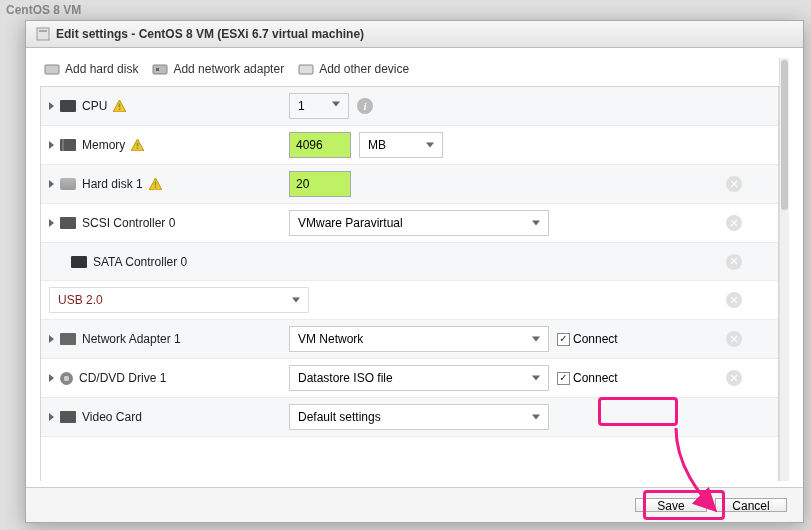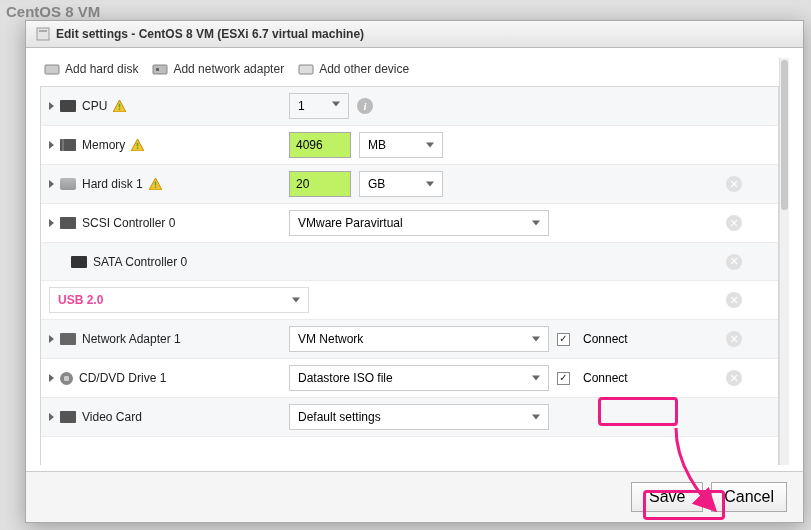--- a/index.html
+++ b/index.html
@@ -17,21 +17,21 @@
     inset: 0;
     background: #e0e0e0;
     filter: blur(2px);
   }
   .bg-title {
     position: absolute;
     top: 3px;
     left: 6px;
     color: #888;
     font-weight: bold;
-    font-size: 15px;
+    font-size: 12px;
   }
   .dialog {
     position: absolute;
     top: 20px;
     left: 25px;
     right: 7px;
     bottom: 7px;
     background: #fff;
     border: 1px solid #aaa;
     box-shadow: 0 4px 20px rgba(0,0,0,0.3);
@@ -156,38 +156,38 @@
     border-right: 4px solid transparent;
     border-top: 5px solid #666;
   }
   .cpu-select {
     width: 60px; height: 26px;
     border: 1px solid #ccc;
     display:inline-flex; align-items:center; justify-content:space-between;
     padding: 0 8px; cursor:pointer;
   }
   .info-icon { width:16px;height:16px;border-radius:50%;background:#bbb;color:#fff;display:inline-flex;align-items:center;justify-content:center;font-style:italic;font-weight:bold;font-family:serif;font-size:11px; }
-  .dim { color: #ec4899; font-weight: bold; }
+  .dim { color: #7f1d1d; }
   .dim-select { color:#aaa; border-color:#ddd; }
   .remove-x {
     position: absolute;
     right: 36px;
     width: 16px; height: 16px;
     border-radius: 50%;
     background: #e0e0e0;
     color: #fff;
     display:flex;align-items:center;justify-content:center;
     font-size: 11px;
     cursor:pointer;
   }
   .row { position: relative; }
   .connect-box {
     display: inline-flex;
     align-items: center;
-    gap: 13px;
+    gap: 3px;
   }
   .chk {
     width: 13px; height: 13px;
     border: 1px solid #888;
     display:inline-flex;align-items:center;justify-content:center;
     cursor:pointer;
     background:#fff;
   }
   .chk.checked::after {
     content: "✓"; font-size: 10px; color:#222; line-height:1;
@@ -207,25 +207,25 @@
   .footer {
     border-top: 1px solid #ccc;
     padding: 10px 16px;
     display:flex;
     justify-content:flex-end;
     gap: 8px;
     background: #f5f5f5;
   }
   .btn {
     min-width: 72px;
-    height: 30px;
+    height: 14px;
     border: 1px solid #aaa;
     background: linear-gradient(#fefefe,#ececec);
     cursor: pointer;
-    font-size: 16px;
+    font-size: 12px;
     padding: 0 12px;
   }
   
   .annot-box {
     position: absolute;
     border: 3px solid #ef1a82;
     border-radius: 4px;
     pointer-events: none;
   }
   .annot-save { right: 78px; bottom: 2px; width: 82px; height: 30px; }
@@ -338,24 +338,20 @@
             <span class="warn">
                 <svg viewBox="0 0 14 13" width="13" height="12">
                   <path d="M7 0 L14 13 L0 13 Z" fill="#f4c430" stroke="#c08a00"></path>
                   <rect x="6.2" y="4" width="1.6" height="4" fill="#5a3"></rect>
                   <rect x="6.2" y="9.2" width="1.6" height="1.6" fill="#5a3"></rect>
                 </svg>
               </span>
           </div>
           <div class="ctrl-cell">
             <input class="num-input" value="20" style="">
-            <span class="unit-select">
-              <span>GB</span>
-              <span class="caret"></span>
-            </span>
           </div>
           <span class="remove-x">✕</span>
         </div>
 
         <div class="row">
           <div class="label-cell">
             <span class="expand"></span>
             <span class="hw-icon ctrl"></span>
             <span>SCSI Controller 0</span>
           </div>

